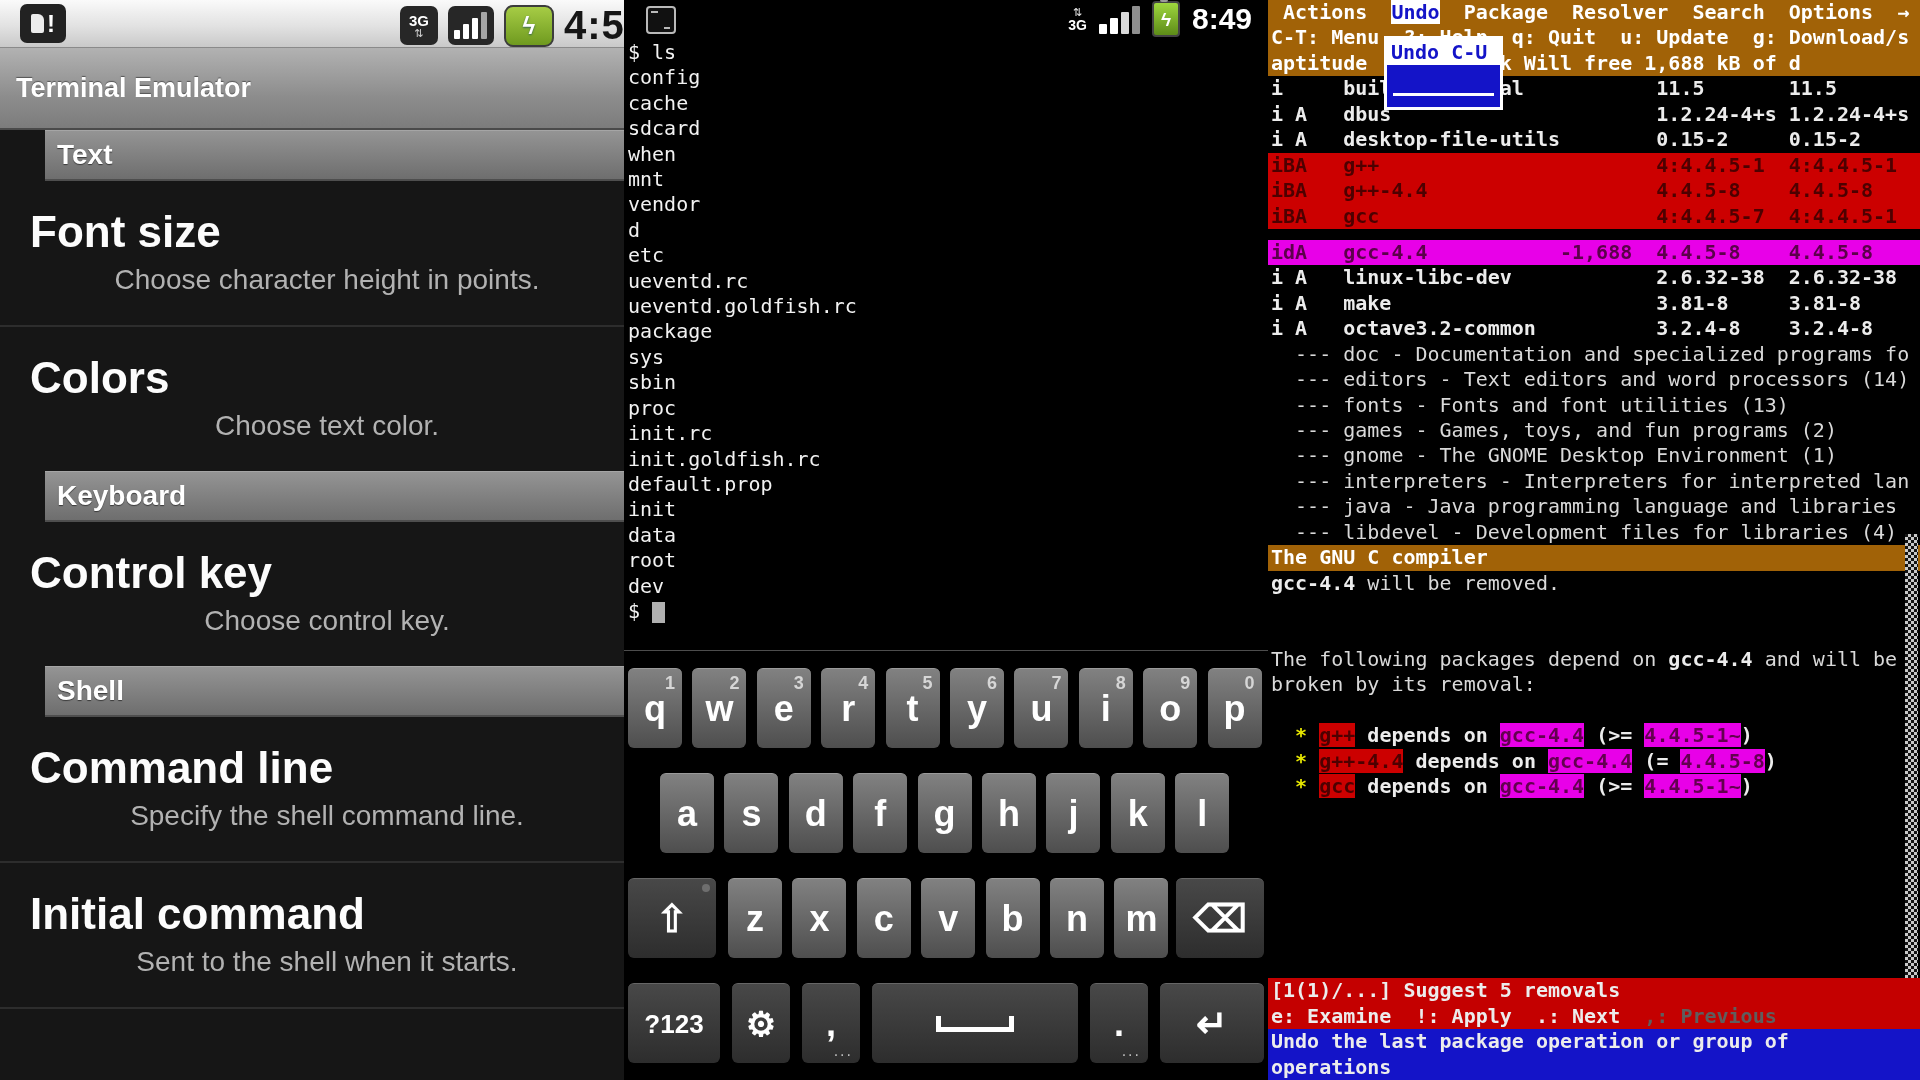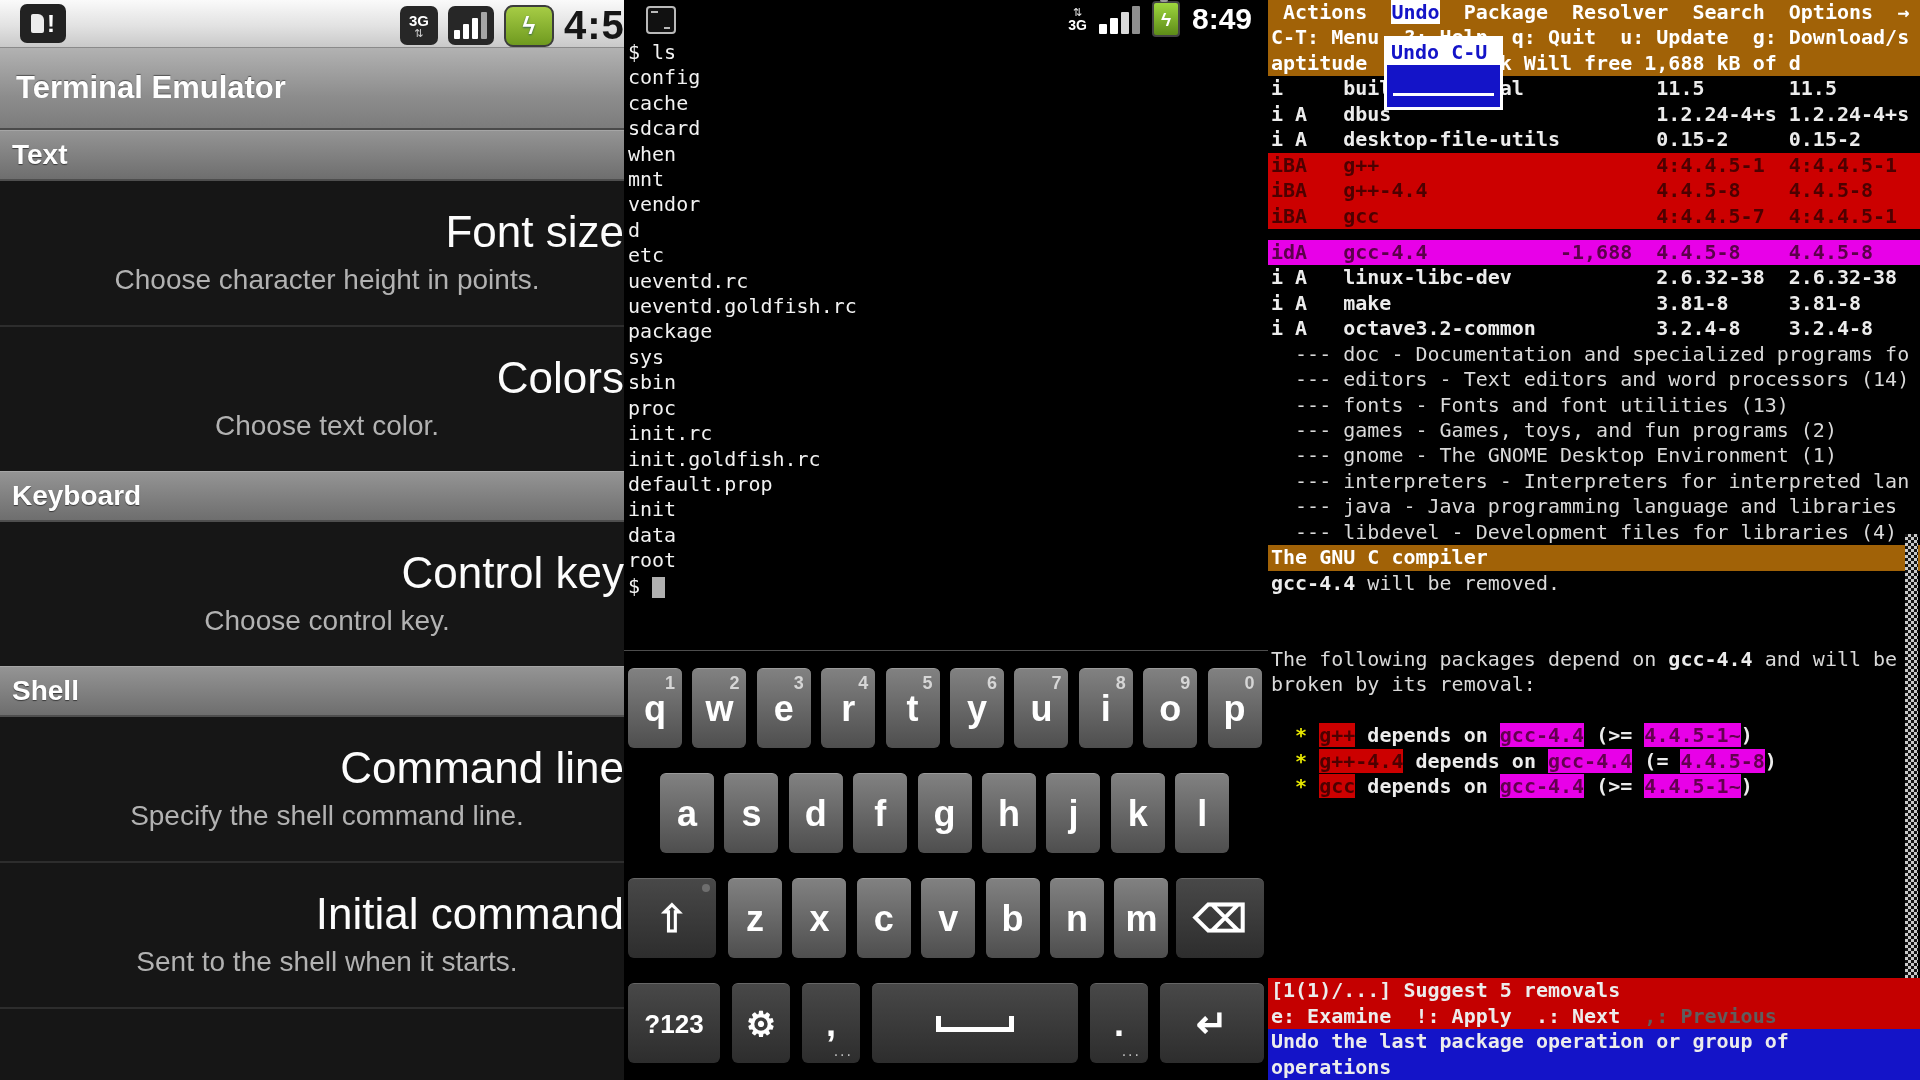--- a/index.html
+++ b/index.html
@@ -21,26 +21,26 @@
   .badge-dark .barrows{font-size:11px;color:#cfcfcf;}
   .sigbox{width:46px;height:39px;background:#272727;border-radius:7px;display:flex;align-items:flex-end;
           justify-content:center;gap:3px;padding-bottom:6px;box-sizing:border-box;}
   .sigbox i{display:block;width:6px;background:#fff;border-radius:1px;}
   .batt{position:relative;width:46px;height:38px;background:linear-gradient(#a6cc45,#6f9a1f);
         border:2px solid #3c3c3c;border-radius:9px;display:flex;align-items:center;justify-content:center;}
   .batt .bolt{color:#fff;font-weight:bold;font-size:24px;text-shadow:0 1px 2px #365;line-height:1;}
   .l-time{font-size:40px;font-weight:bold;color:#161616;letter-spacing:1px;}
   .l-title{height:80px;background:linear-gradient(#b2b2b2,#8d8d8d 60%,#7c7c7c);
            border-bottom:2px solid #4a4a4a;display:flex;align-items:center;padding-left:16px;}
-  .l-title span{color:#fff;font-size:31px;font-weight:bold;text-shadow:0 -1px 1px #555;}
+  .l-title span{color:#fff;font-size:27px;font-weight:bold;text-shadow:0 -1px 1px #555;}
   .sec-header{height:48px;background:linear-gradient(#949494,#6e6e6e);border-top:1px solid #a5a5a5;
-              border-bottom:2px solid #4e4e4e;display:flex;align-items:center;padding-left:12px;}
+              border-bottom:2px solid #4e4e4e;display:flex;align-items:center;padding-left:12px;margin-left:45px;}
   .sec-header span{color:#fff;font-size:28px;font-weight:bold;text-shadow:0 1px 1px #3a3a3a;}
   .set-item{height:144px;padding-left:30px;padding-top:28px;box-sizing:border-box;background:#161616;}
-  .set-title{color:#fcfcfc;font-size:44px;font-weight:400;line-height:1.05;text-align:right;}
+  .set-title{color:#fcfcfc;font-size:44px;font-weight:700;line-height:1.05;}
   .set-sub{color:#b2b2b2;font-size:28px;margin-top:9px;text-align:center;}
   .item-divider{height:2px;background:#2d2d2d;margin:0;}
 
   
   #mid-panel{position:absolute;left:624px;top:0;width:644px;height:1080px;background:#000;overflow:hidden;}
   .m-status{position:relative;height:38px;background:#000;}
   .term-icon{position:absolute;left:22px;top:6px;width:26px;height:24px;border:2px solid #b9b9b9;
              border-radius:4px;background:#111;}
   .term-icon:before{content:"";position:absolute;left:3px;top:3px;width:7px;height:2px;background:#b9b9b9;}
   .term-icon:after{content:"";position:absolute;right:4px;bottom:3px;width:6px;height:2px;background:#b9b9b9;}
@@ -203,20 +203,21 @@
         <div class="t-line"><span>package</span></div>
         <div class="t-line"><span>sys</span></div>
         <div class="t-line"><span>sbin</span></div>
         <div class="t-line"><span>proc</span></div>
         <div class="t-line"><span>init.rc</span></div>
         <div class="t-line"><span>init.goldfish.rc</span></div>
         <div class="t-line"><span>default.prop</span></div>
         <div class="t-line"><span>init</span></div>
         <div class="t-line"><span>data</span></div>
         <div class="t-line"><span>root</span></div>
+        <div class="t-line"><span>dev</span></div>
         <div class="t-line"><span>$ </span><span class="cursor"></span></div>
       </div>
     <div class="kb-divider"></div>
     <div id="keyboard">
         <div class="key" style="left: 4px; top: 668px; width: 54px;">
           <span class="cap">q</span>
           <span class="num">1</span>
         </div>
         <div class="key" style="left: 68.4px; top: 668px; width: 54px;">
           <span class="cap">w</span>

